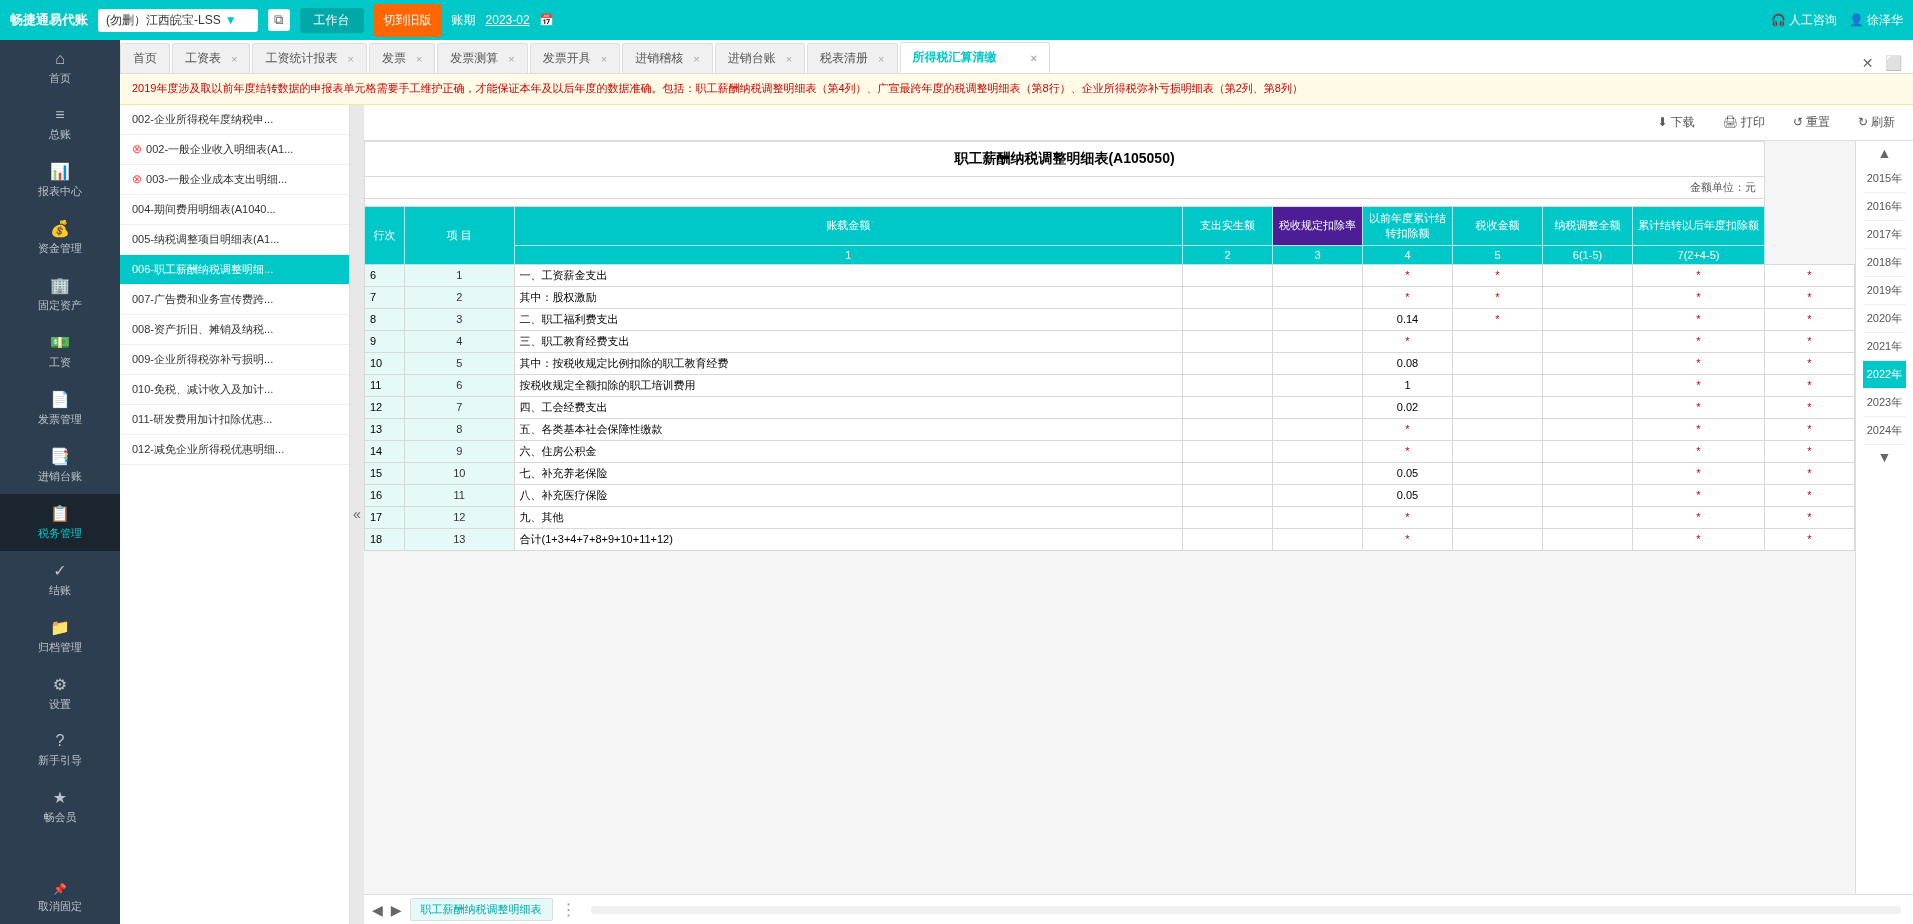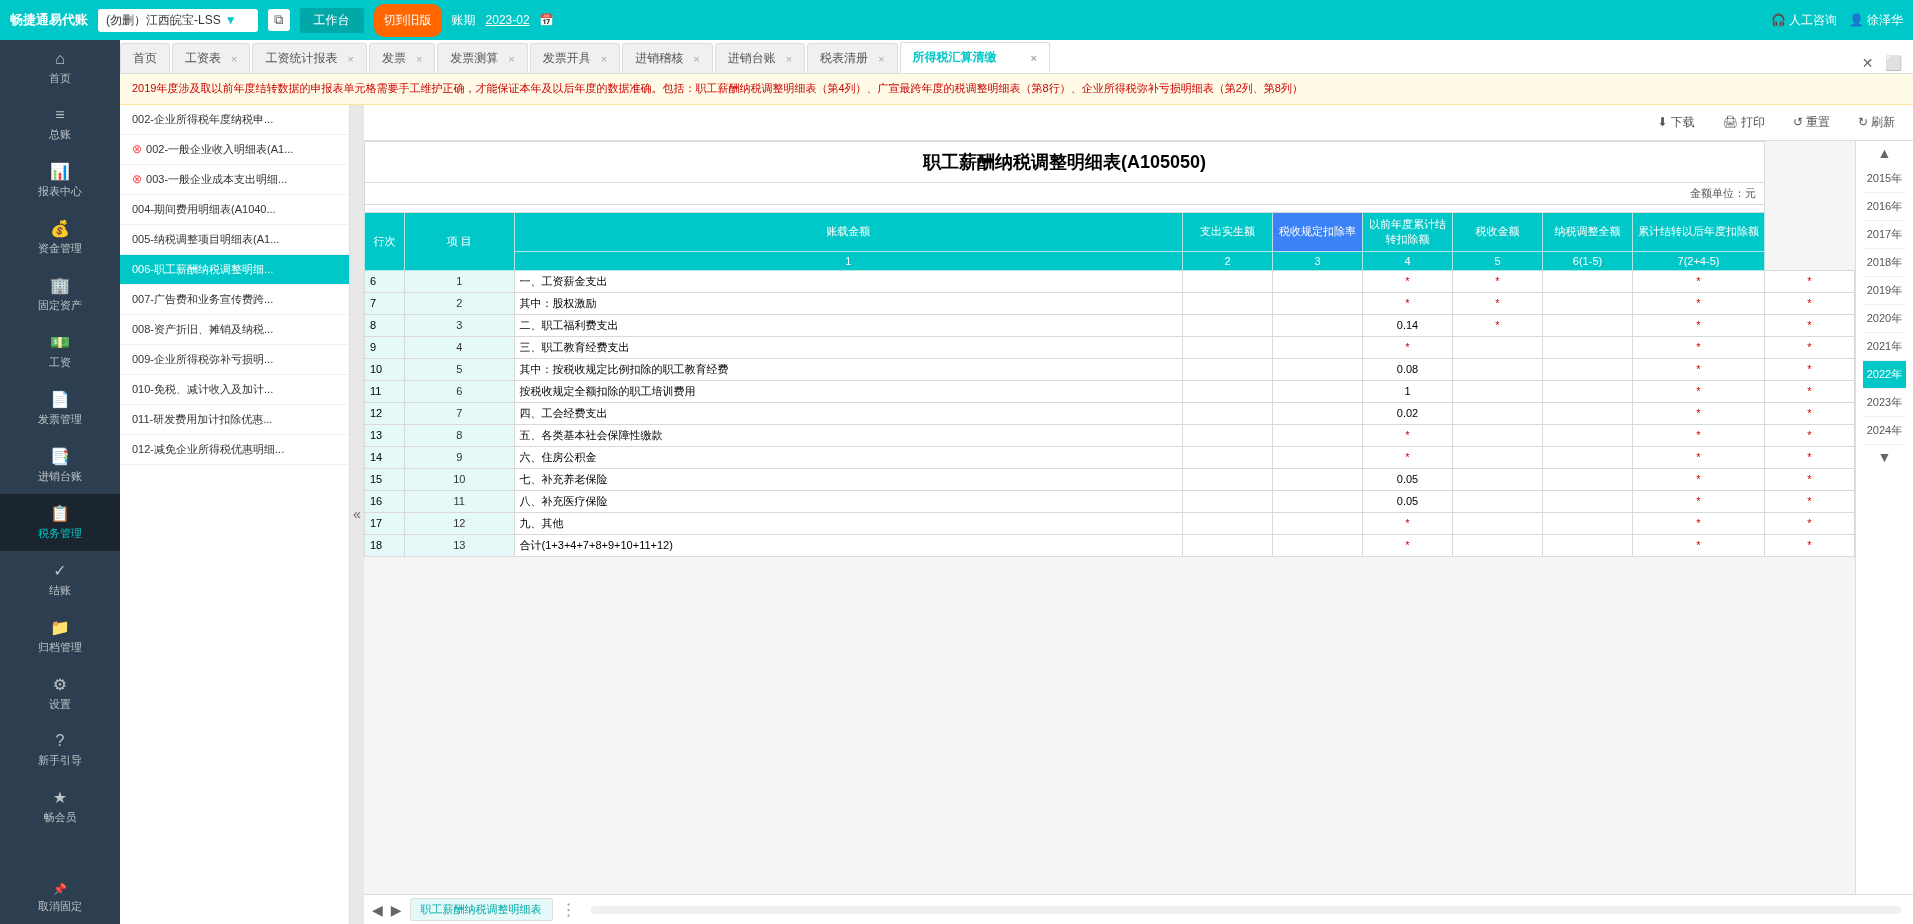--- a/index.html
+++ b/index.html
@@ -8,21 +8,21 @@
     
     .app-container { display: flex; flex-direction: column; height: 924px; width: 1913px; }
 
     
     .top-bar { height: 40px; background: #00c8c8; display: flex; align-items: center; padding: 0 10px; gap: 10px; flex-shrink: 0; }
     .top-bar-logo { color: white; font-size: 13px; font-weight: bold; white-space: nowrap; }
     .top-bar-company { background: white; border-radius: 3px; padding: 3px 8px; font-size: 12px; color: #333; display: flex; align-items: center; gap: 4px; min-width: 160px; cursor: pointer; }
     .top-bar-company .arrow { color: #00c8c8; }
     .top-bar-icon-btn { background: white; border: none; border-radius: 3px; padding: 3px 6px; cursor: pointer; color: #666; }
     .top-bar-workbench { background: #00a8a8; border: none; border-radius: 3px; padding: 4px 14px; color: white; font-size: 12px; cursor: pointer; }
-    .top-bar-switch { background: #ff6600; border: none; border-radius: 10px; padding: 8px 10px; color: white; font-size: 12px; cursor: pointer; }
+    .top-bar-switch { background: #ff6600; border: none; border-radius: 3px; padding: 8px 10px; color: white; font-size: 12px; cursor: pointer; }
     .top-bar-period { color: white; font-size: 12px; display: flex; align-items: center; gap: 4px; }
     .top-bar-right { margin-left: auto; display: flex; align-items: center; gap: 12px; color: white; font-size: 12px; }
     .top-bar-right span { cursor: pointer; display: flex; align-items: center; gap: 3px; }
 
     
     .main-layout { display: flex; flex: 1; overflow: hidden; }
 
     
     .sidebar { width: 120px; background: #2c3e50; display: flex; flex-direction: column; flex-shrink: 0; }
     .sidebar-item { display: flex; flex-direction: column; align-items: center; padding: 10px 0; color: #bdc3c7; font-size: 11px; cursor: pointer; gap: 3px; }
@@ -296,34 +296,34 @@
               <span>↻</span>
               <span>刷新</span>
             </button>
           </div>
 
           <div class="table-container-wrap">
             <div class="table-scroll-area">
               <table class="main-table">
                   <thead>
                     <tr>
-                      <td colspan="9" style="text-align: center; font-weight: bold; font-size: 18px; background: white; padding: 8px;">职工薪酬纳税调整明细表(A105050)</td>
+                      <td colspan="9" style="text-align: center; font-weight: bold; font-size: 14px; background: white; padding: 8px;">职工薪酬纳税调整明细表(A105050)</td>
                     </tr>
                     <tr>
                       <td colspan="9" style="text-align: right; font-size: 11px; background: white; padding: 3px 8px; color: rgb(85, 85, 85);">金额单位：元</td>
                     </tr>
                     <tr>
                       <td colspan="9" style="background: white; height: 8px;"></td>
                     </tr>
                     <tr style="background: rgb(0, 200, 200);">
                       <th rowspan="2" colspan="1" style="background: rgb(0, 200, 200); color: white; text-align: center; font-size: 11px; border: 1px solid rgb(176, 232, 232); padding: 4px 5px;">行次</th>
                       <th rowspan="2" colspan="1" style="background: rgb(0, 200, 200); color: white; text-align: center; font-size: 11px; border: 1px solid rgb(176, 232, 232); padding: 4px 5px;">项 目</th>
                       <th rowspan="1" colspan="1" style="background: rgb(0, 200, 200); color: white; text-align: center; font-size: 11px; border: 1px solid rgb(176, 232, 232); padding: 4px 5px;">账载金额</th>
                       <th rowspan="1" colspan="1" style="background: rgb(0, 200, 200); color: white; text-align: center; font-size: 11px; border: 1px solid rgb(176, 232, 232); padding: 4px 5px;">支出实生额</th>
-                      <th rowspan="1" colspan="1" style="background: #3b82f6; color: white; text-align: center; font-size: 11px; border: 1px solid rgb(176, 232, 232); padding: 4px 5px;">税收规定扣除率</th>
+                      <th rowspan="1" colspan="1" style="background: #4c1d95; color: white; text-align: center; font-size: 11px; border: 1px solid rgb(176, 232, 232); padding: 4px 5px;">税收规定扣除率</th>
                       <th rowspan="1" colspan="1" style="background: rgb(0, 200, 200); color: white; text-align: center; font-size: 11px; border: 1px solid rgb(176, 232, 232); padding: 4px 5px; max-width: 100px; white-space: normal; word-break: break-all;">以前年度累计结转扣除额</th>
                       <th rowspan="1" colspan="1" style="background: rgb(0, 200, 200); color: white; text-align: center; font-size: 11px; border: 1px solid rgb(176, 232, 232); padding: 4px 5px;">税收金额</th>
                       <th rowspan="1" colspan="1" style="background: rgb(0, 200, 200); color: white; text-align: center; font-size: 11px; border: 1px solid rgb(176, 232, 232); padding: 4px 5px;">纳税调整全额</th>
                       <th rowspan="1" colspan="1" style="background: rgb(0, 200, 200); color: white; text-align: center; font-size: 11px; border: 1px solid rgb(176, 232, 232); padding: 0 5px;">累计结转以后年度扣除额</th>
                     </tr>
                     <tr>
                       <th style="background: rgb(0, 200, 200); color: white; text-align: center; font-size: 11px; border: 1px solid rgb(176, 232, 232); padding: 3px 5px;">1</th>
                       <th style="background: rgb(0, 200, 200); color: white; text-align: center; font-size: 11px; border: 1px solid rgb(176, 232, 232); padding: 3px 5px;">2</th>
                       <th style="background: rgb(0, 200, 200); color: white; text-align: center; font-size: 11px; border: 1px solid rgb(176, 232, 232); padding: 3px 5px;">3</th>
                       <th style="background: rgb(0, 200, 200); color: white; text-align: center; font-size: 11px; border: 1px solid rgb(176, 232, 232); padding: 3px 5px;">4</th>

